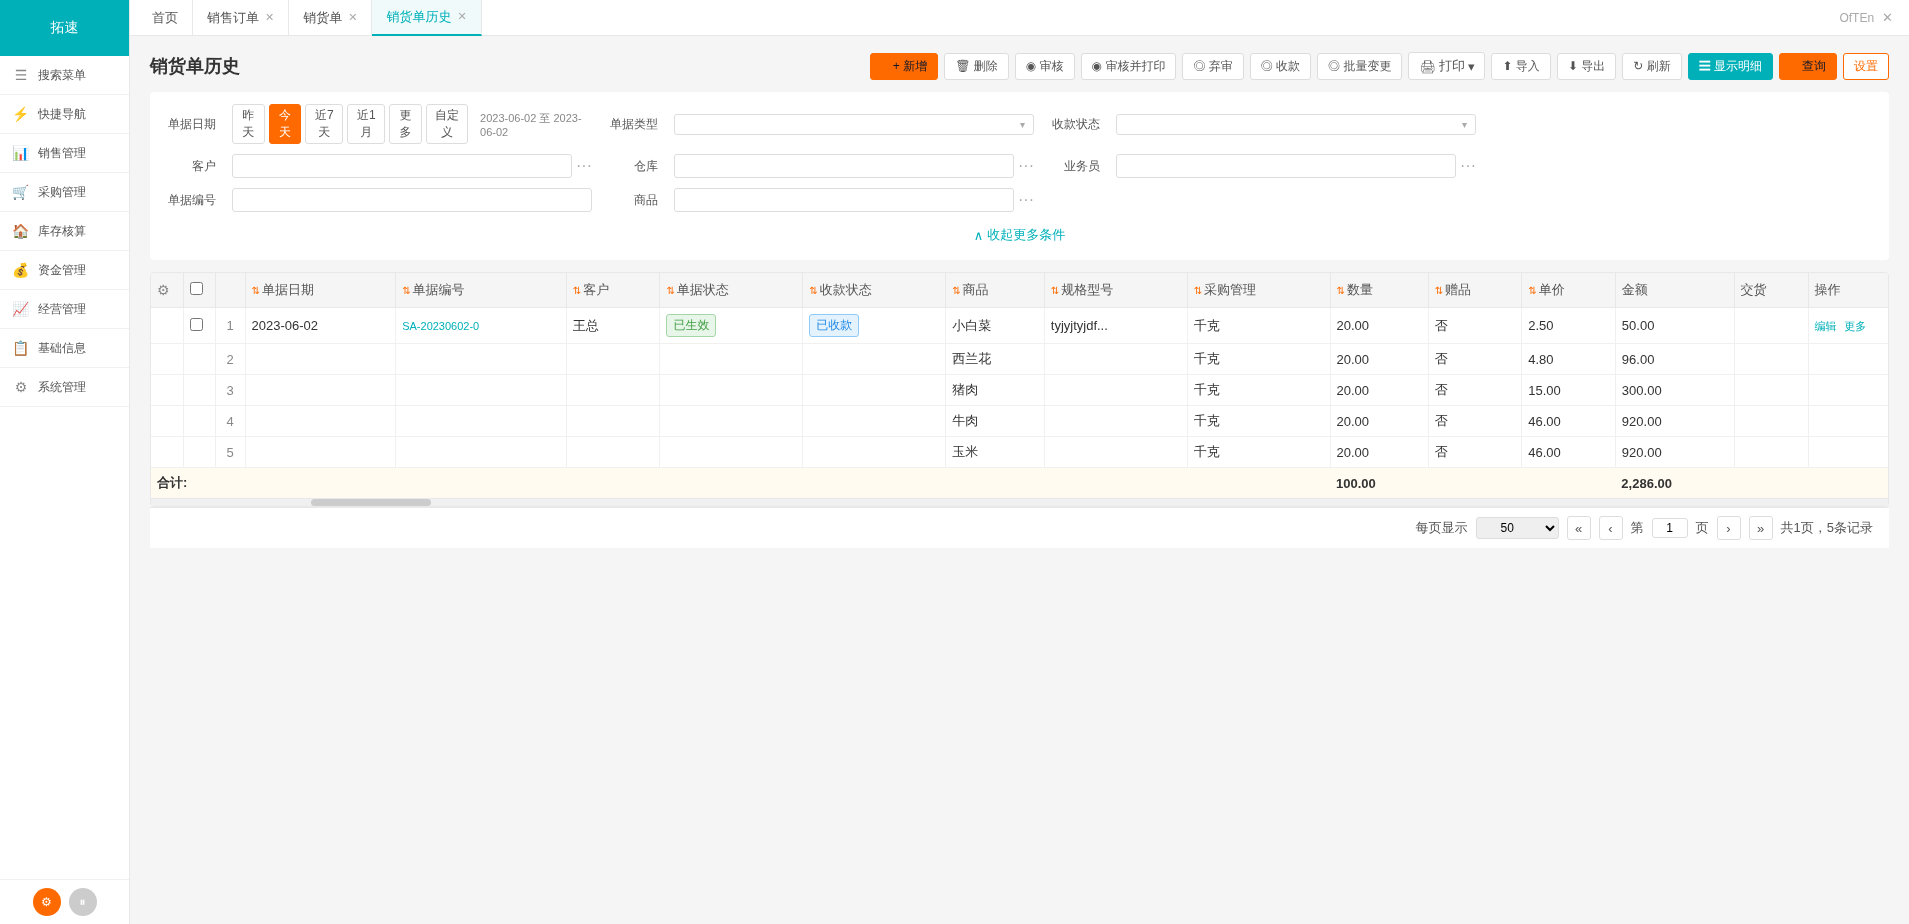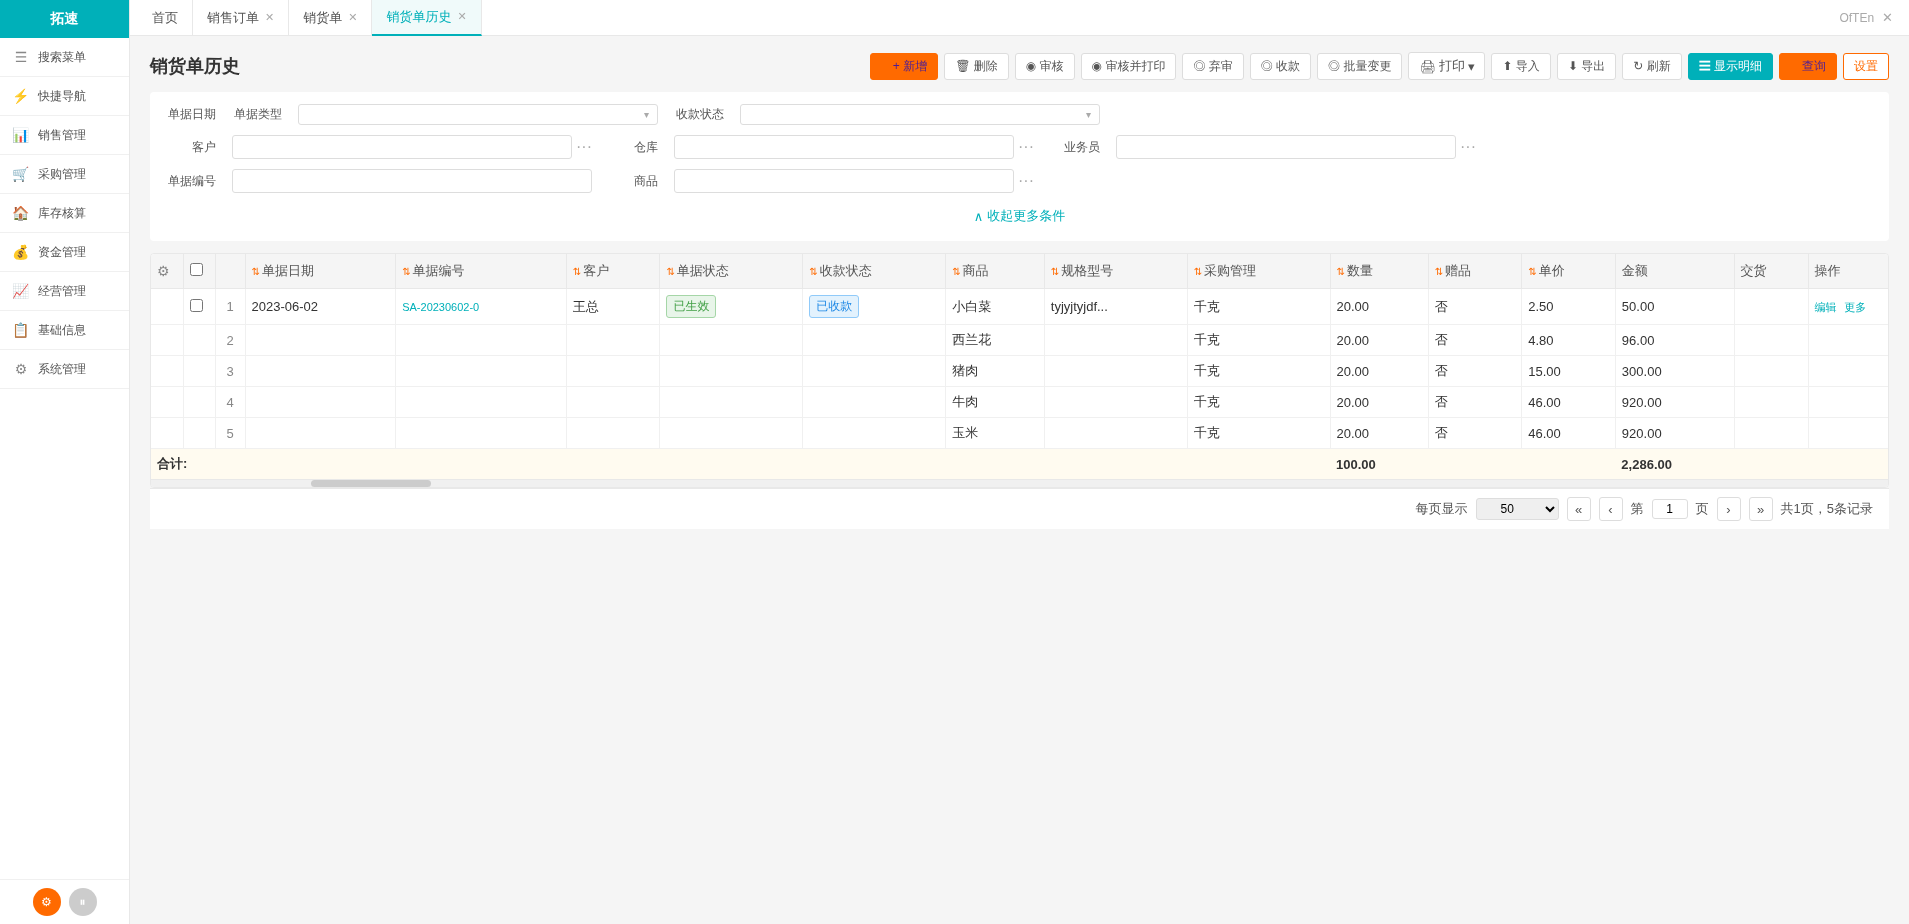--- a/index.html
+++ b/index.html
@@ -8,27 +8,27 @@
     
     .sidebar {
       width: 130px;
       background: #fff;
       border-right: 1px solid #e8e8e8;
       display: flex;
       flex-direction: column;
       flex-shrink: 0;
     }
     .sidebar-logo {
-      height: 38px;
+      height: 56px;
       background: #ff6a00;
       display: flex;
       align-items: center;
       justify-content: center;
       color: #fff;
-      font-weight: bold;
+      font-weight: normal;
       font-size: 14px;
     }
     .sidebar-item {
       display: flex;
       align-items: center;
       padding: 10px 12px;
       cursor: pointer;
       color: #555;
       gap: 8px;
       border-bottom: 1px solid #f0f0f0;
@@ -130,21 +130,21 @@
       gap: 3px;
       padding: 4px 10px;
       border: 1px solid #ddd;
       border-radius: 3px;
       background: #fff;
       cursor: pointer;
       font-size: 12px;
       color: #555;
       white-space: nowrap;
     }
-    .toolbar-btn.primary { background: #ff6a00; color: #4c1d95; border-color: #ff6a00; padding-left: 22px; }
+    .toolbar-btn.primary { background: #ff6a00; color: #0f172a; border-color: #ff6a00; padding-left: 22px; }
     .toolbar-btn.teal { background: #00b0b9; color: #fff; border-color: #00b0b9; }
 
     
     .filter-area {
       background: #fff;
       border-radius: 4px;
       padding: 12px 16px;
       margin-bottom: 12px;
     }
     .filter-row {
@@ -423,20 +423,31 @@
         <button class="toolbar-btn teal">☰ 显示明细</button>
         <button class="toolbar-btn primary">查询</button>
         <button class="toolbar-btn" style="color:#ff6a00; border-color:#ff6a00;">设置</button>
       </div>
     </div>
 
     <div class="filter-area">
 
       <div class="filter-row">
         <span class="filter-label">单据日期</span>
+        <div class="filter-field">
+          <div class="date-buttons">
+            <button class="date-btn">昨天</button>
+            <button class="date-btn active">今天</button>
+            <button class="date-btn">近7天</button>
+            <button class="date-btn">近1月</button>
+            <button class="date-btn">更多</button>
+            <button class="date-btn">自定义</button>
+          </div>
+          <span class="date-text" style="margin-left:8px;">2023-06-02 至 2023-06-02</span>
+        </div>
         <span class="filter-label">单据类型</span>
         <div class="filter-field">
           <div class="filter-select">
             <span></span>
             <span class="arrow">▾</span>
           </div>
         </div>
         <span class="filter-label">收款状态</span>
         <div class="filter-field">
           <div class="filter-select">

